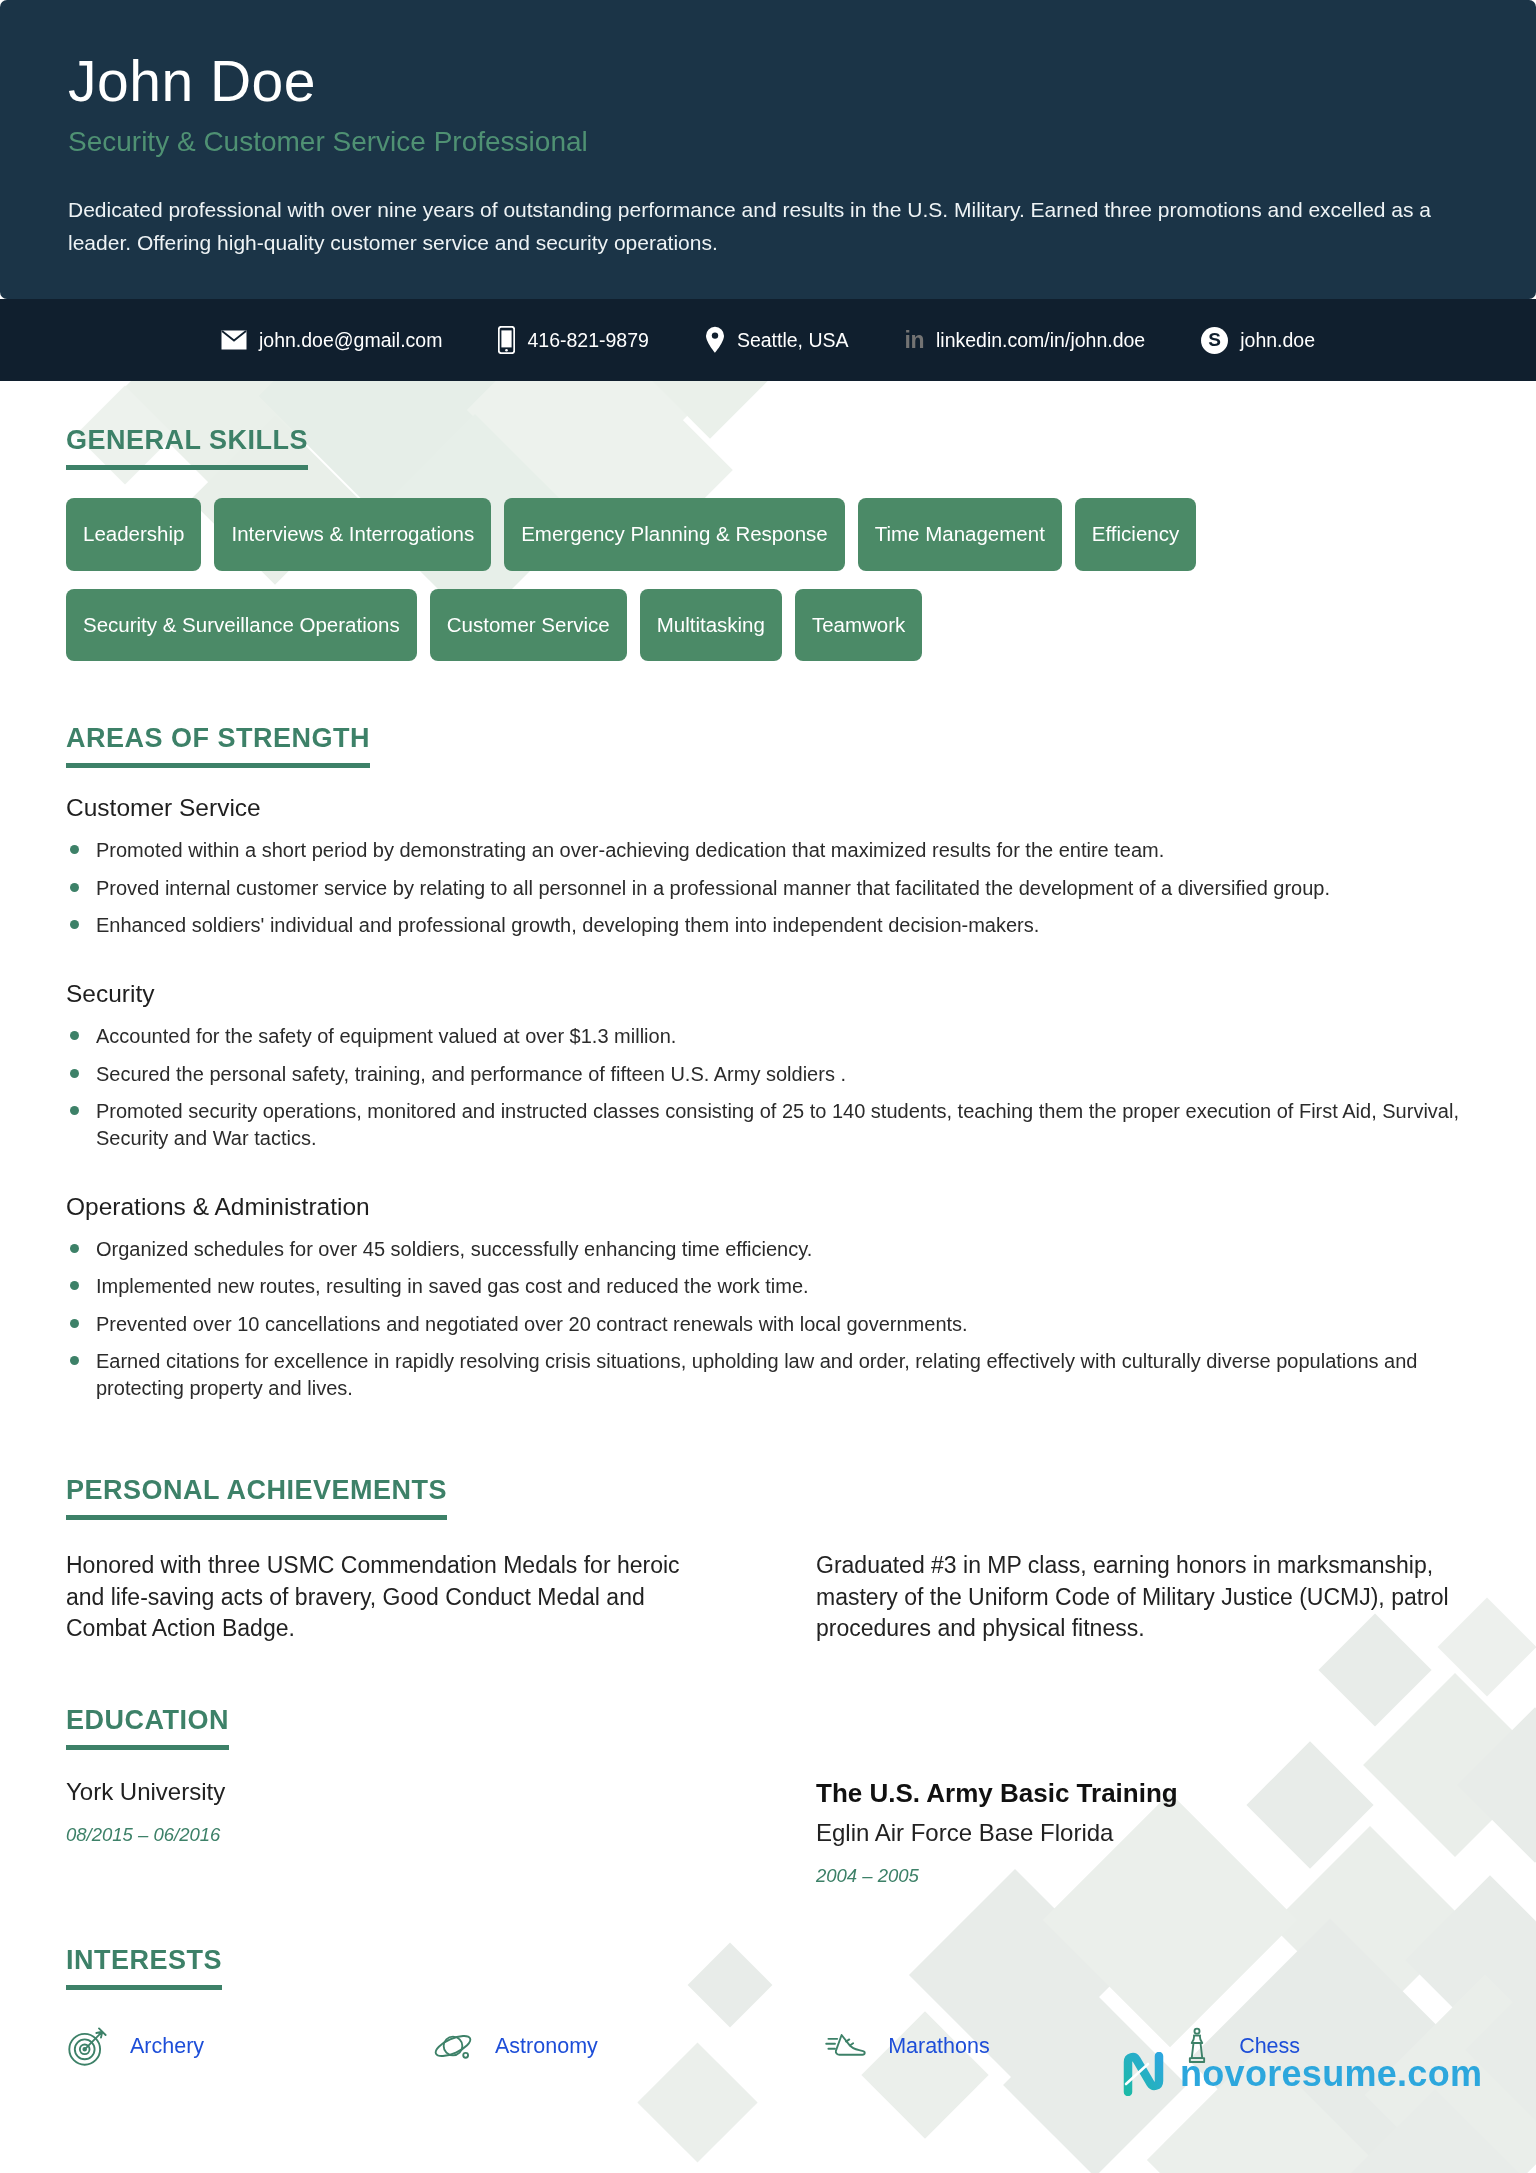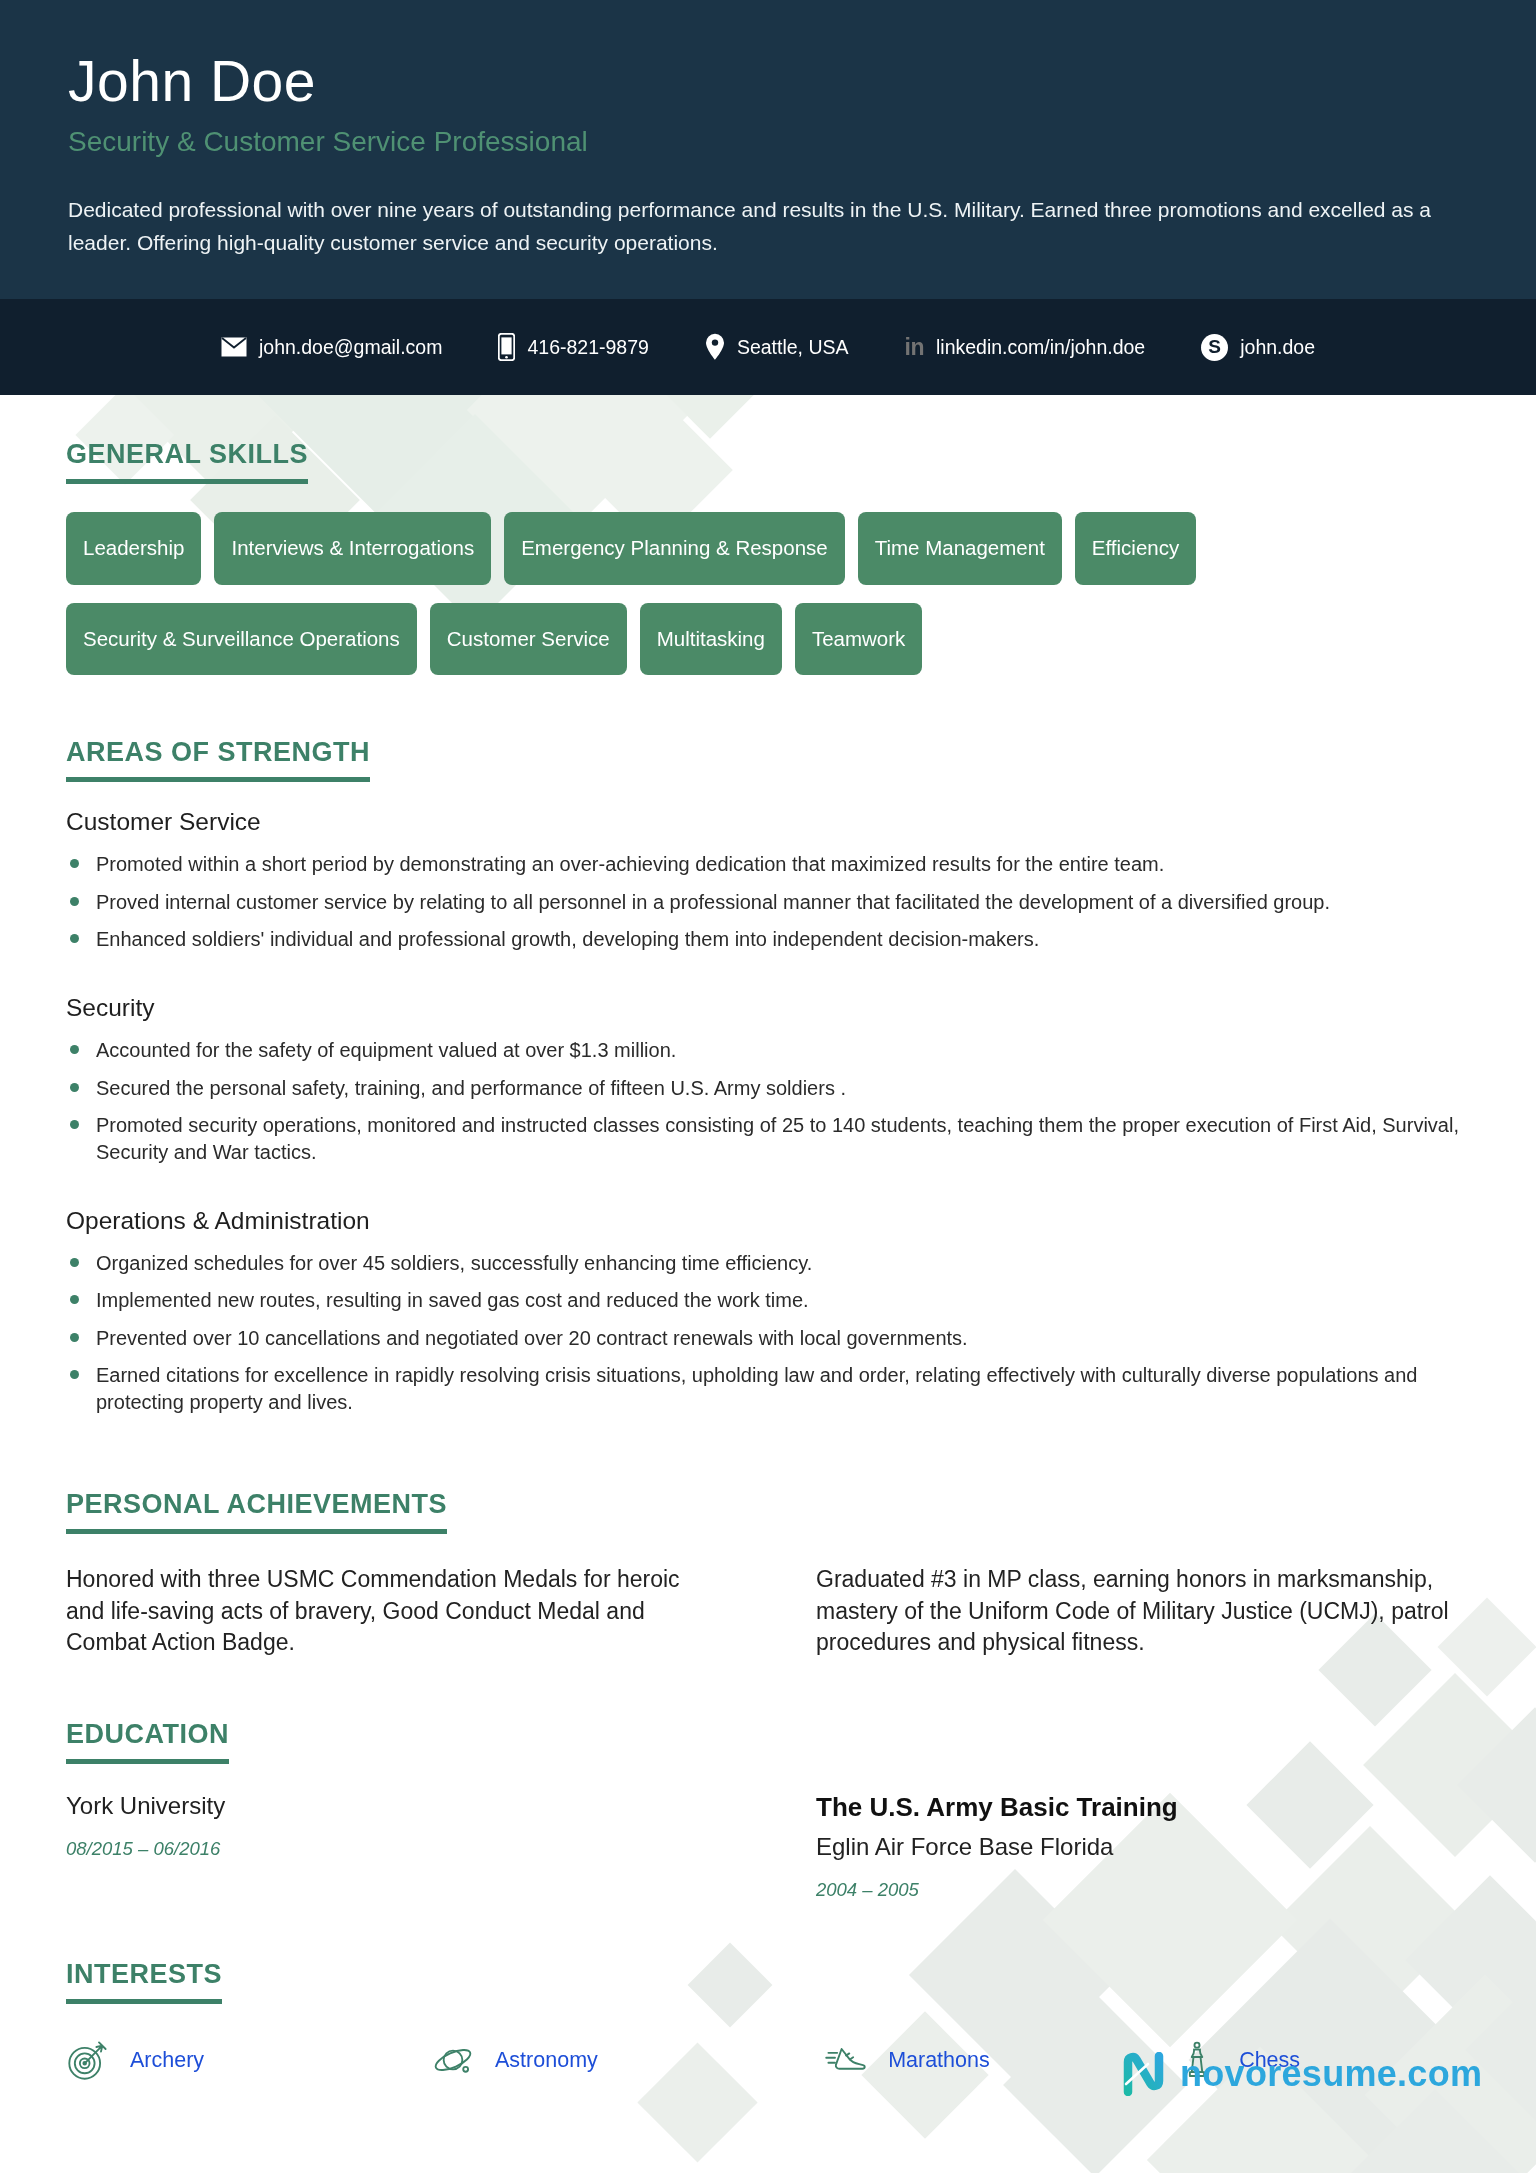--- a/index.html
+++ b/index.html
@@ -17,20 +17,21 @@
   
   .dm { position: absolute; transform: rotate(45deg); z-index: 0; }
 
   
   .hero {
     position: relative;
     z-index: 1;
     background: #1b3447;
     padding: 48px 68px 40px 68px;
     color: #ffffff;
+    border-radius: 7px;
   }
   .hero h1 {
     margin: 0 0 12px 0;
     font-size: 57px;
     font-weight: 400;
     letter-spacing: 0.5px;
     color: #ffffff;
   }
   .hero .job-title {
     font-size: 28px;
@@ -44,21 +45,21 @@
     line-height: 1.55;
     color: #eef3f5;
     max-width: 1412px;
   }
 
   
   .contactbar {
     position: relative;
     z-index: 1;
     background: #101f2e;
-    height: 96px;
+    height: 82px;
     display: flex;
     align-items: center;
     justify-content: center;
     gap: 56px;
     color: #ffffff;
     font-size: 19.5px;
   }
   .citem { display: flex; align-items: center; gap: 12px; white-space: nowrap; }
   .cicon { display: inline-flex; align-items: center; justify-content: center; }
   .in-glyph { font-weight: bold; font-size: 23px; color: #737373; letter-spacing: -0.5px; }

